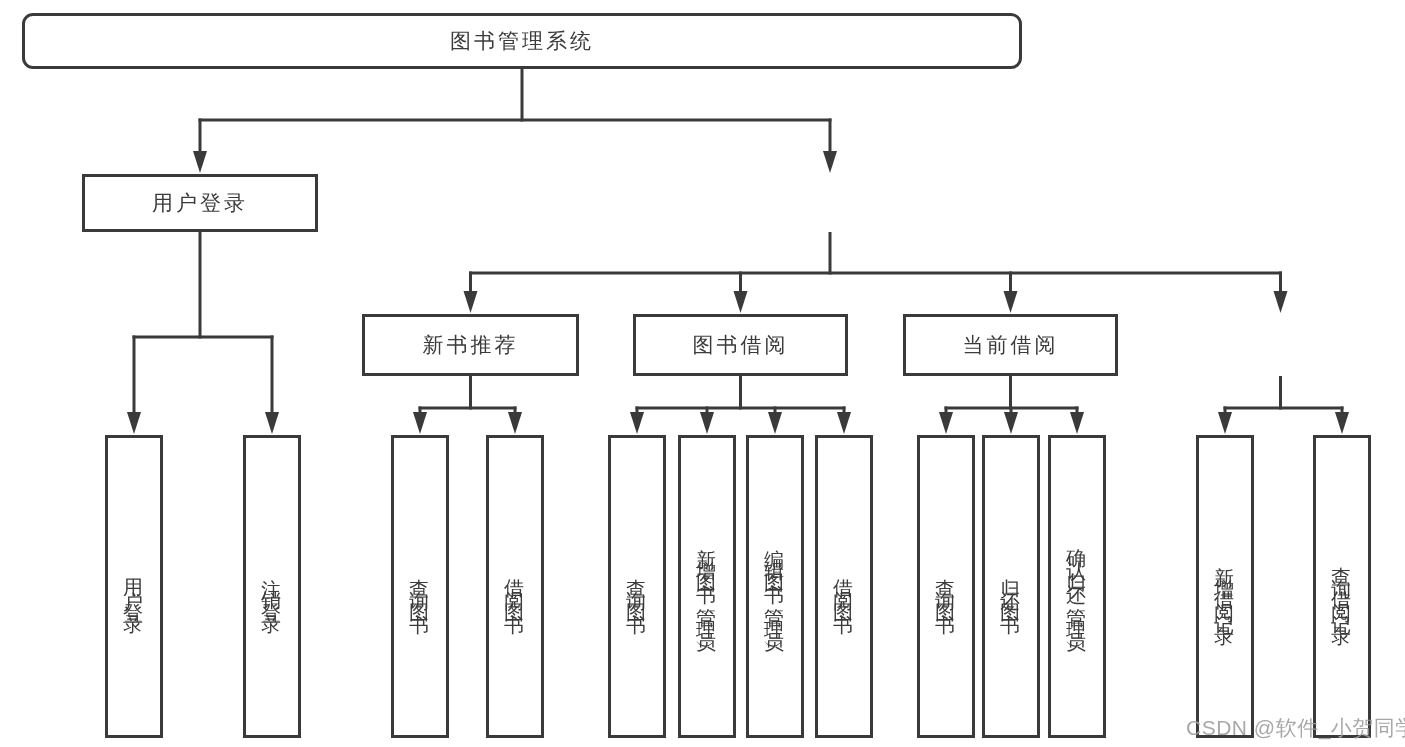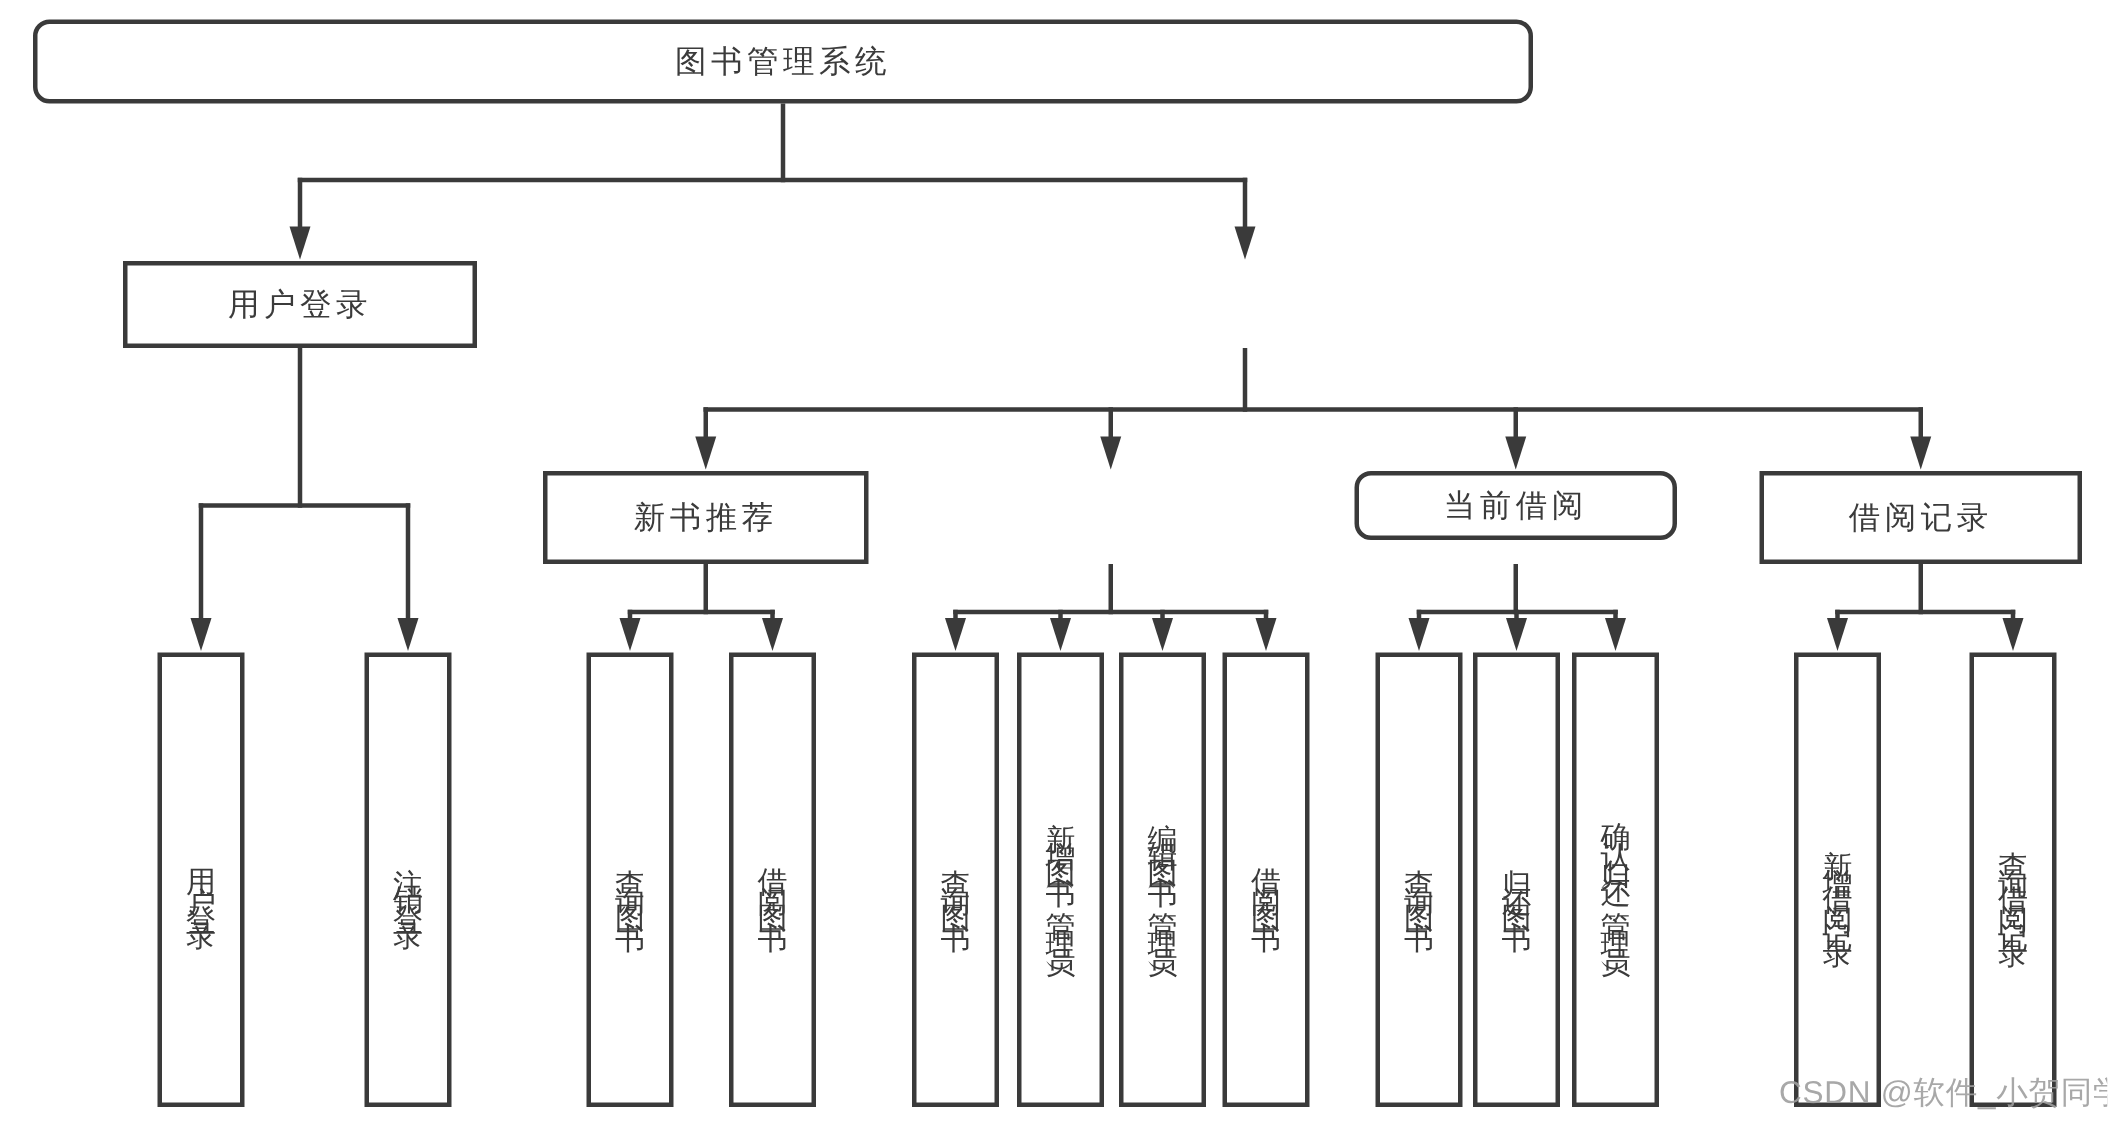--- a/index.html
+++ b/index.html
@@ -124,25 +124,25 @@
     <span>图书管理系统</span>
   </div>
 
   <div class="node" style="left:82px; top:174px; width:236px; height:58px;">
     <span>用户登录</span>
   </div>
 
   <div class="node" style="left:362px; top:314px; width:217px; height:62px;">
     <span>新书推荐</span>
   </div>
-  <div class="node" style="left:903px; top:314px; width:215px; height:46px;border-radius:11px;">
+  <div class="node" style="left:633px; top:314px; width:215px; height:62px;">
+    <span>图书借阅</span>
+  </div>
+  <div class="node" style="left:903px; top:314px; width:215px; height:62px;">
     <span>当前借阅</span>
-  </div>
-  <div class="node" style="left:1173px; top:314px; width:215px; height:62px;">
-    <span>借阅记录</span>
   </div>
 
   <div class="node vnode" style="left:105px; top:435px; width:58px; height:303px;">
     <span>用户登录</span>
   </div>
   <div class="node vnode" style="left:243px; top:435px; width:58px; height:303px;">
     <span>注销登录</span>
   </div>
 
   <div class="node vnode" style="left:391px; top:435px; width:58px; height:303px;">

